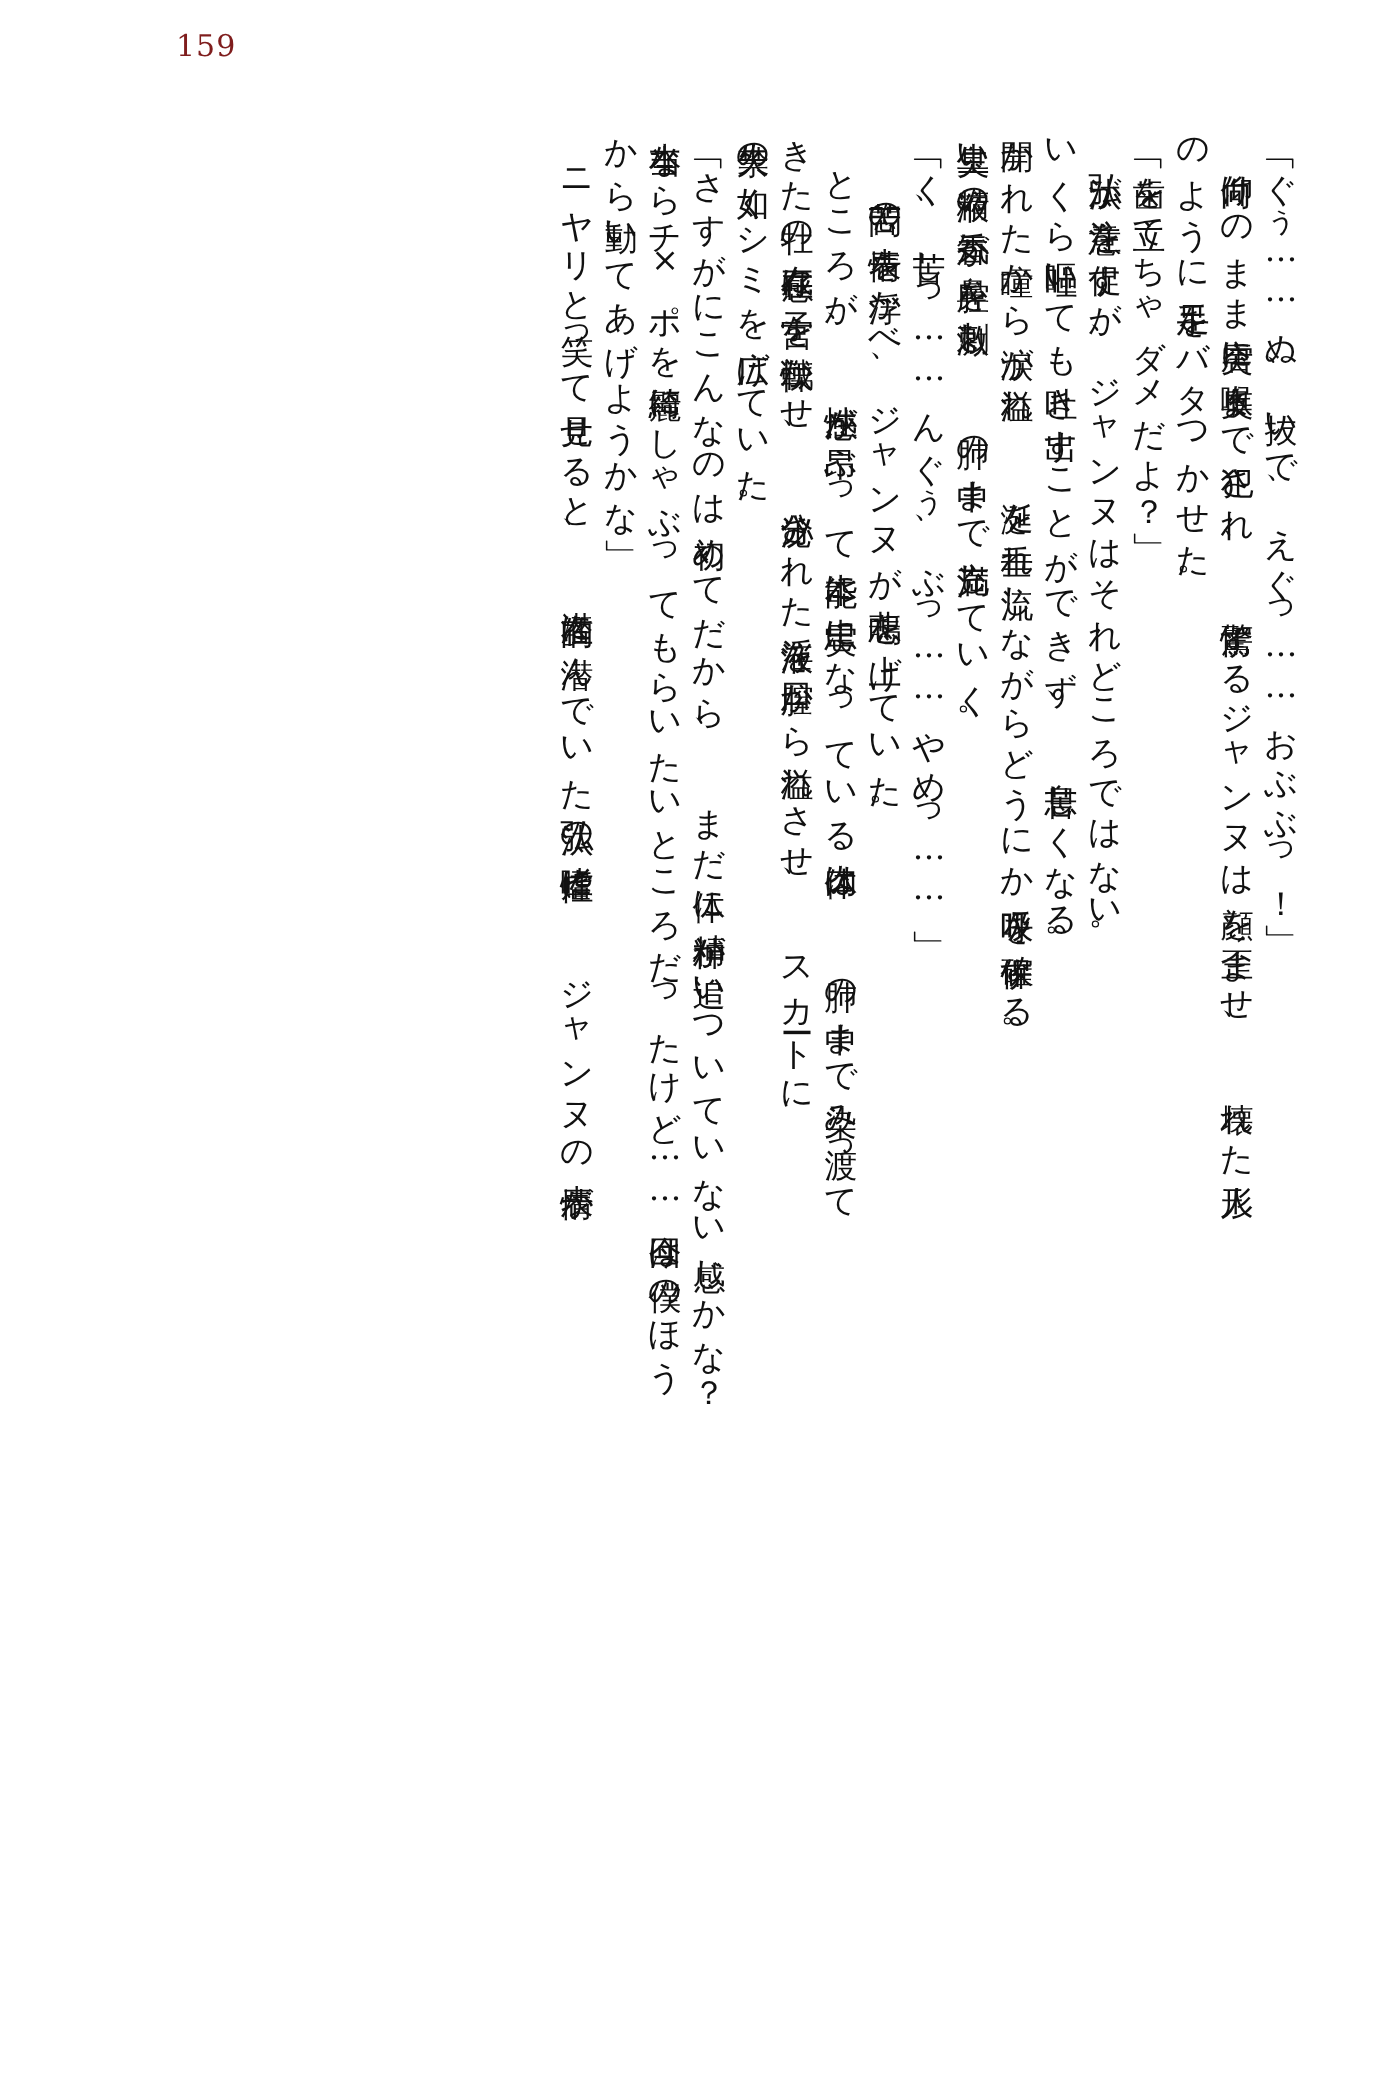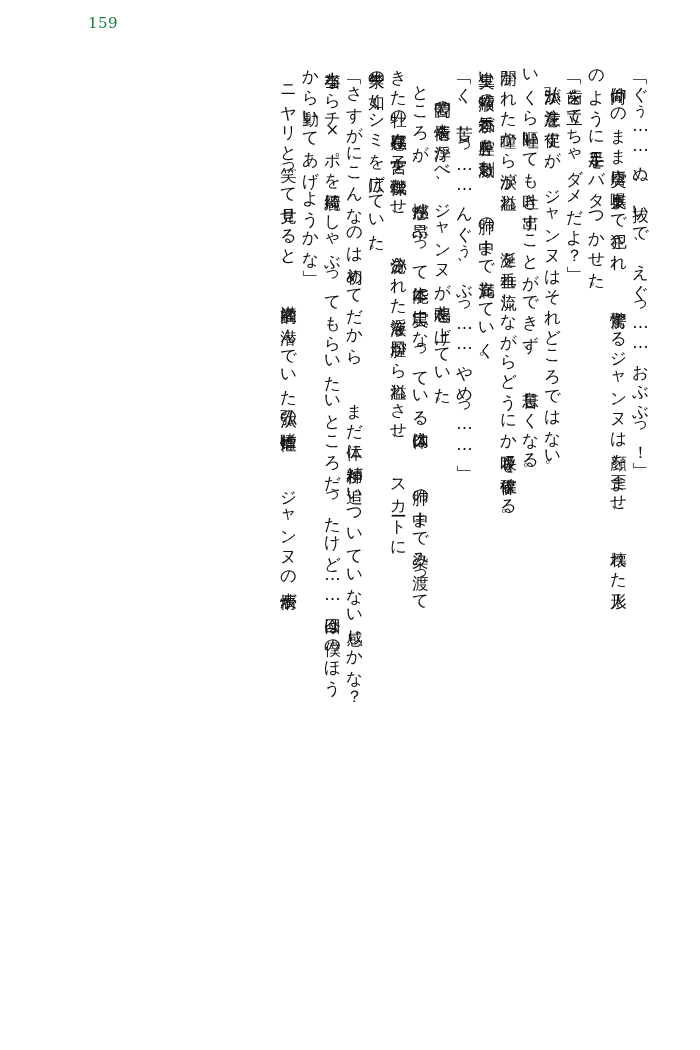--- a/index.html
+++ b/index.html
@@ -23,21 +23,21 @@
     box-sizing: border-box;
   }
 
   
   #page-number {
     position: absolute;
     top: 14px;
     left: 88px;
     font-size: 15px;
     letter-spacing: 0.5px;
-    color: #15803d;
+    color: #7f1d1d;
     font-family: "DejaVu Serif", "Liberation Serif", serif;
   }
 
   
   #text-block {
     position: absolute;
     top: 58px;
     right: 52px;
     left: 52px;
     bottom: 30px;

